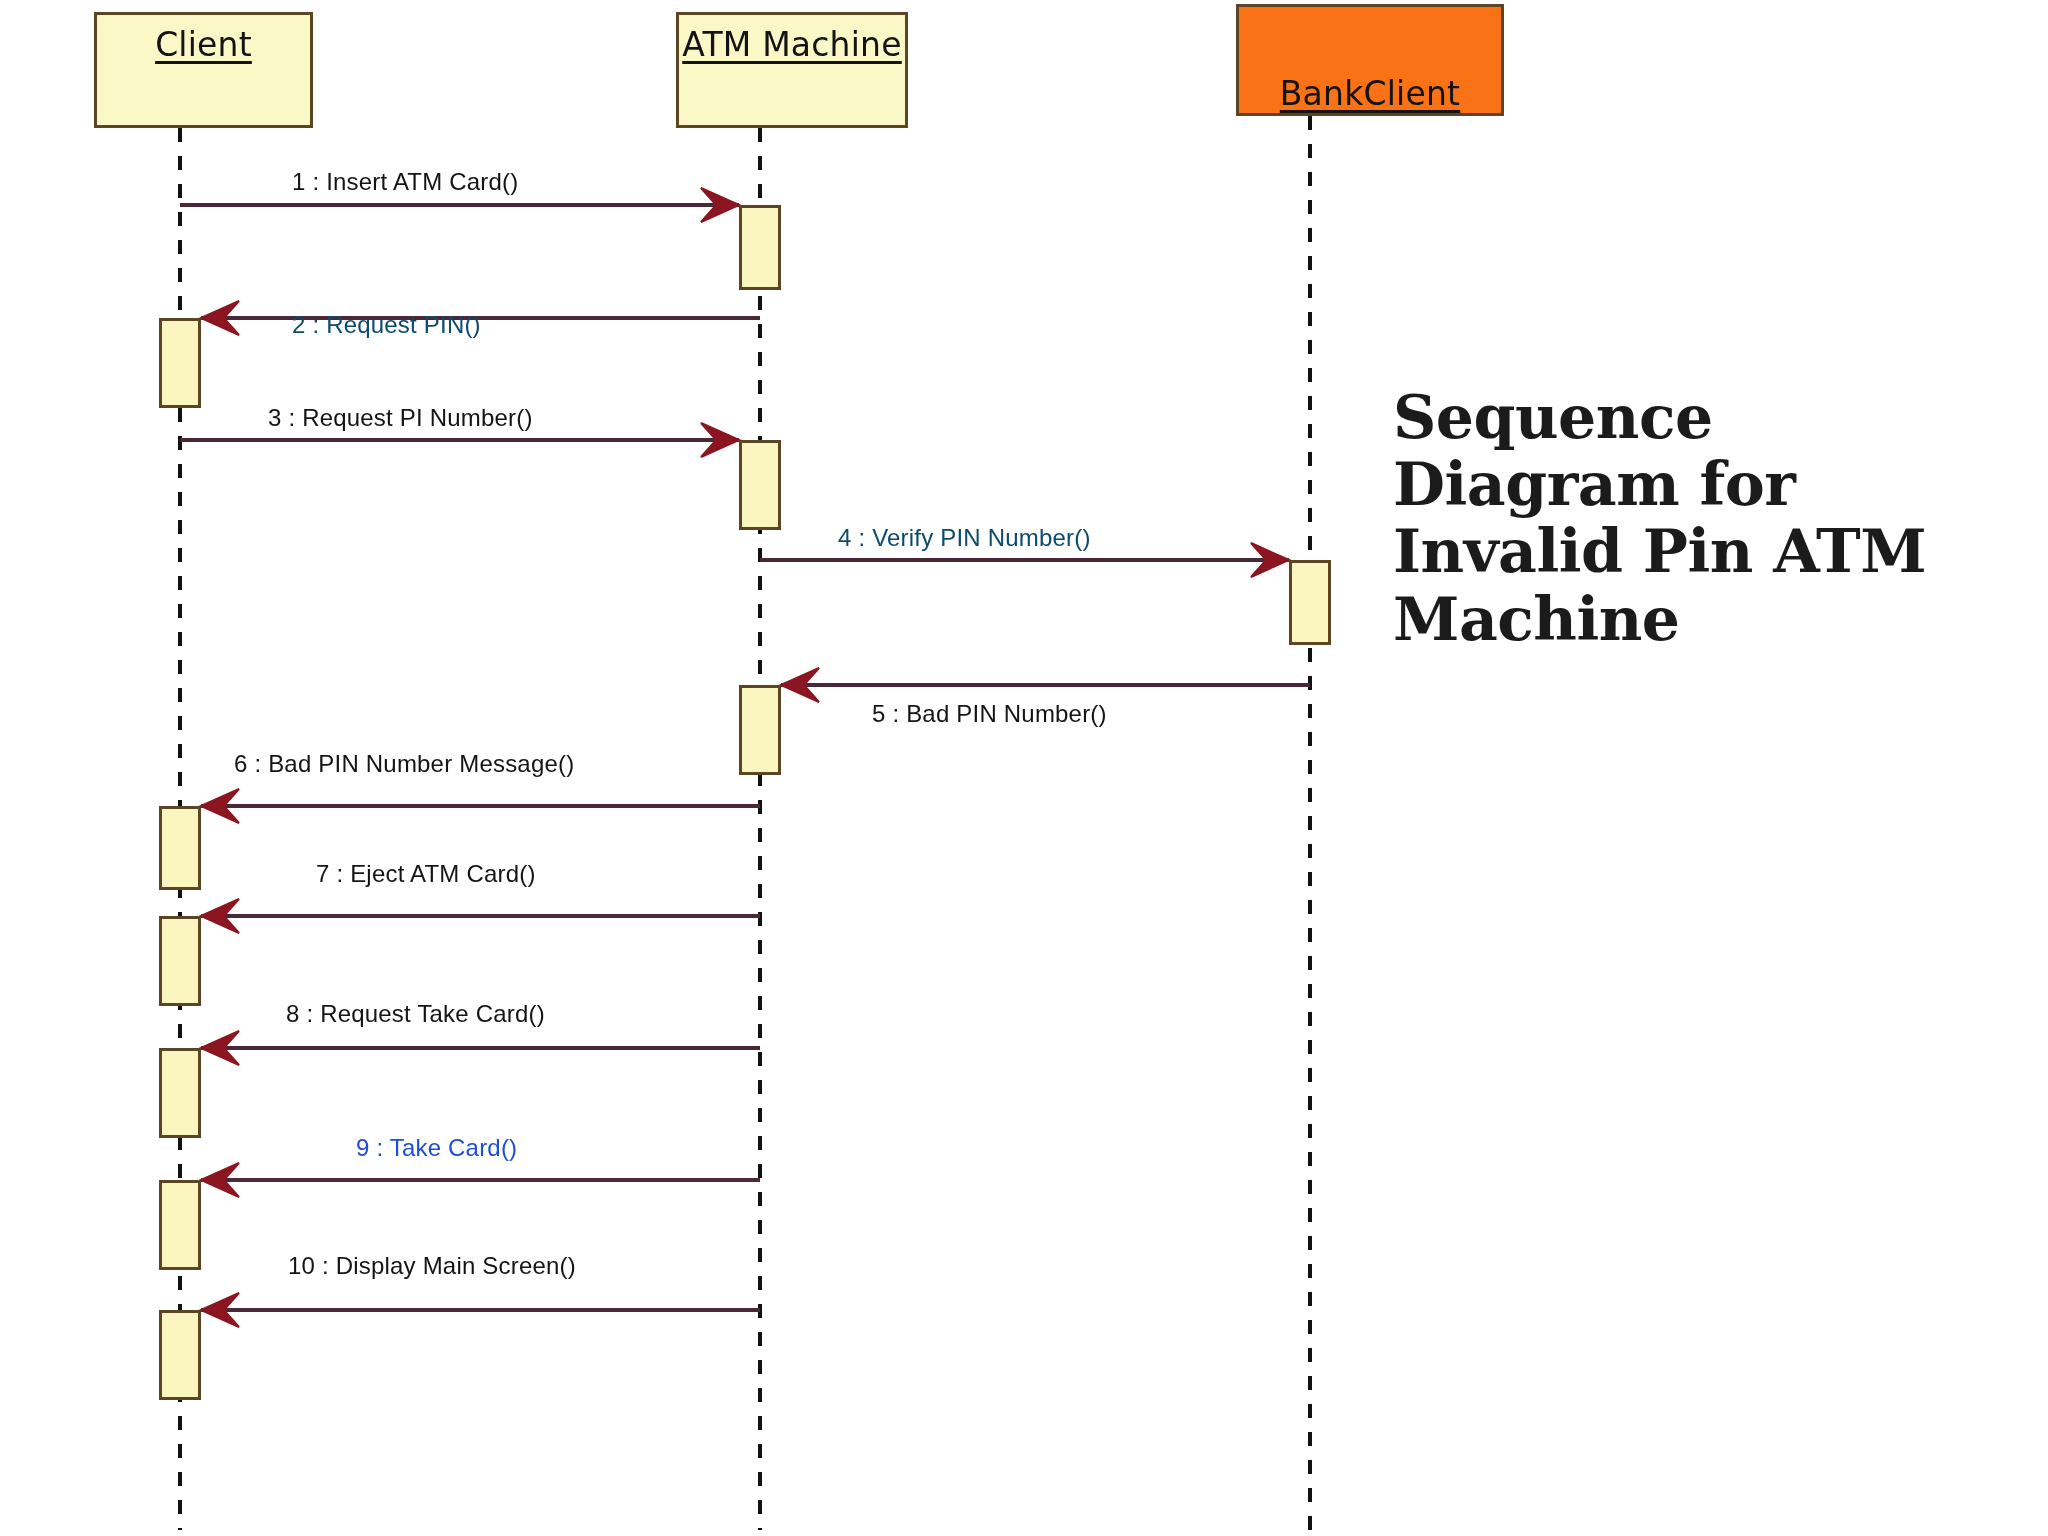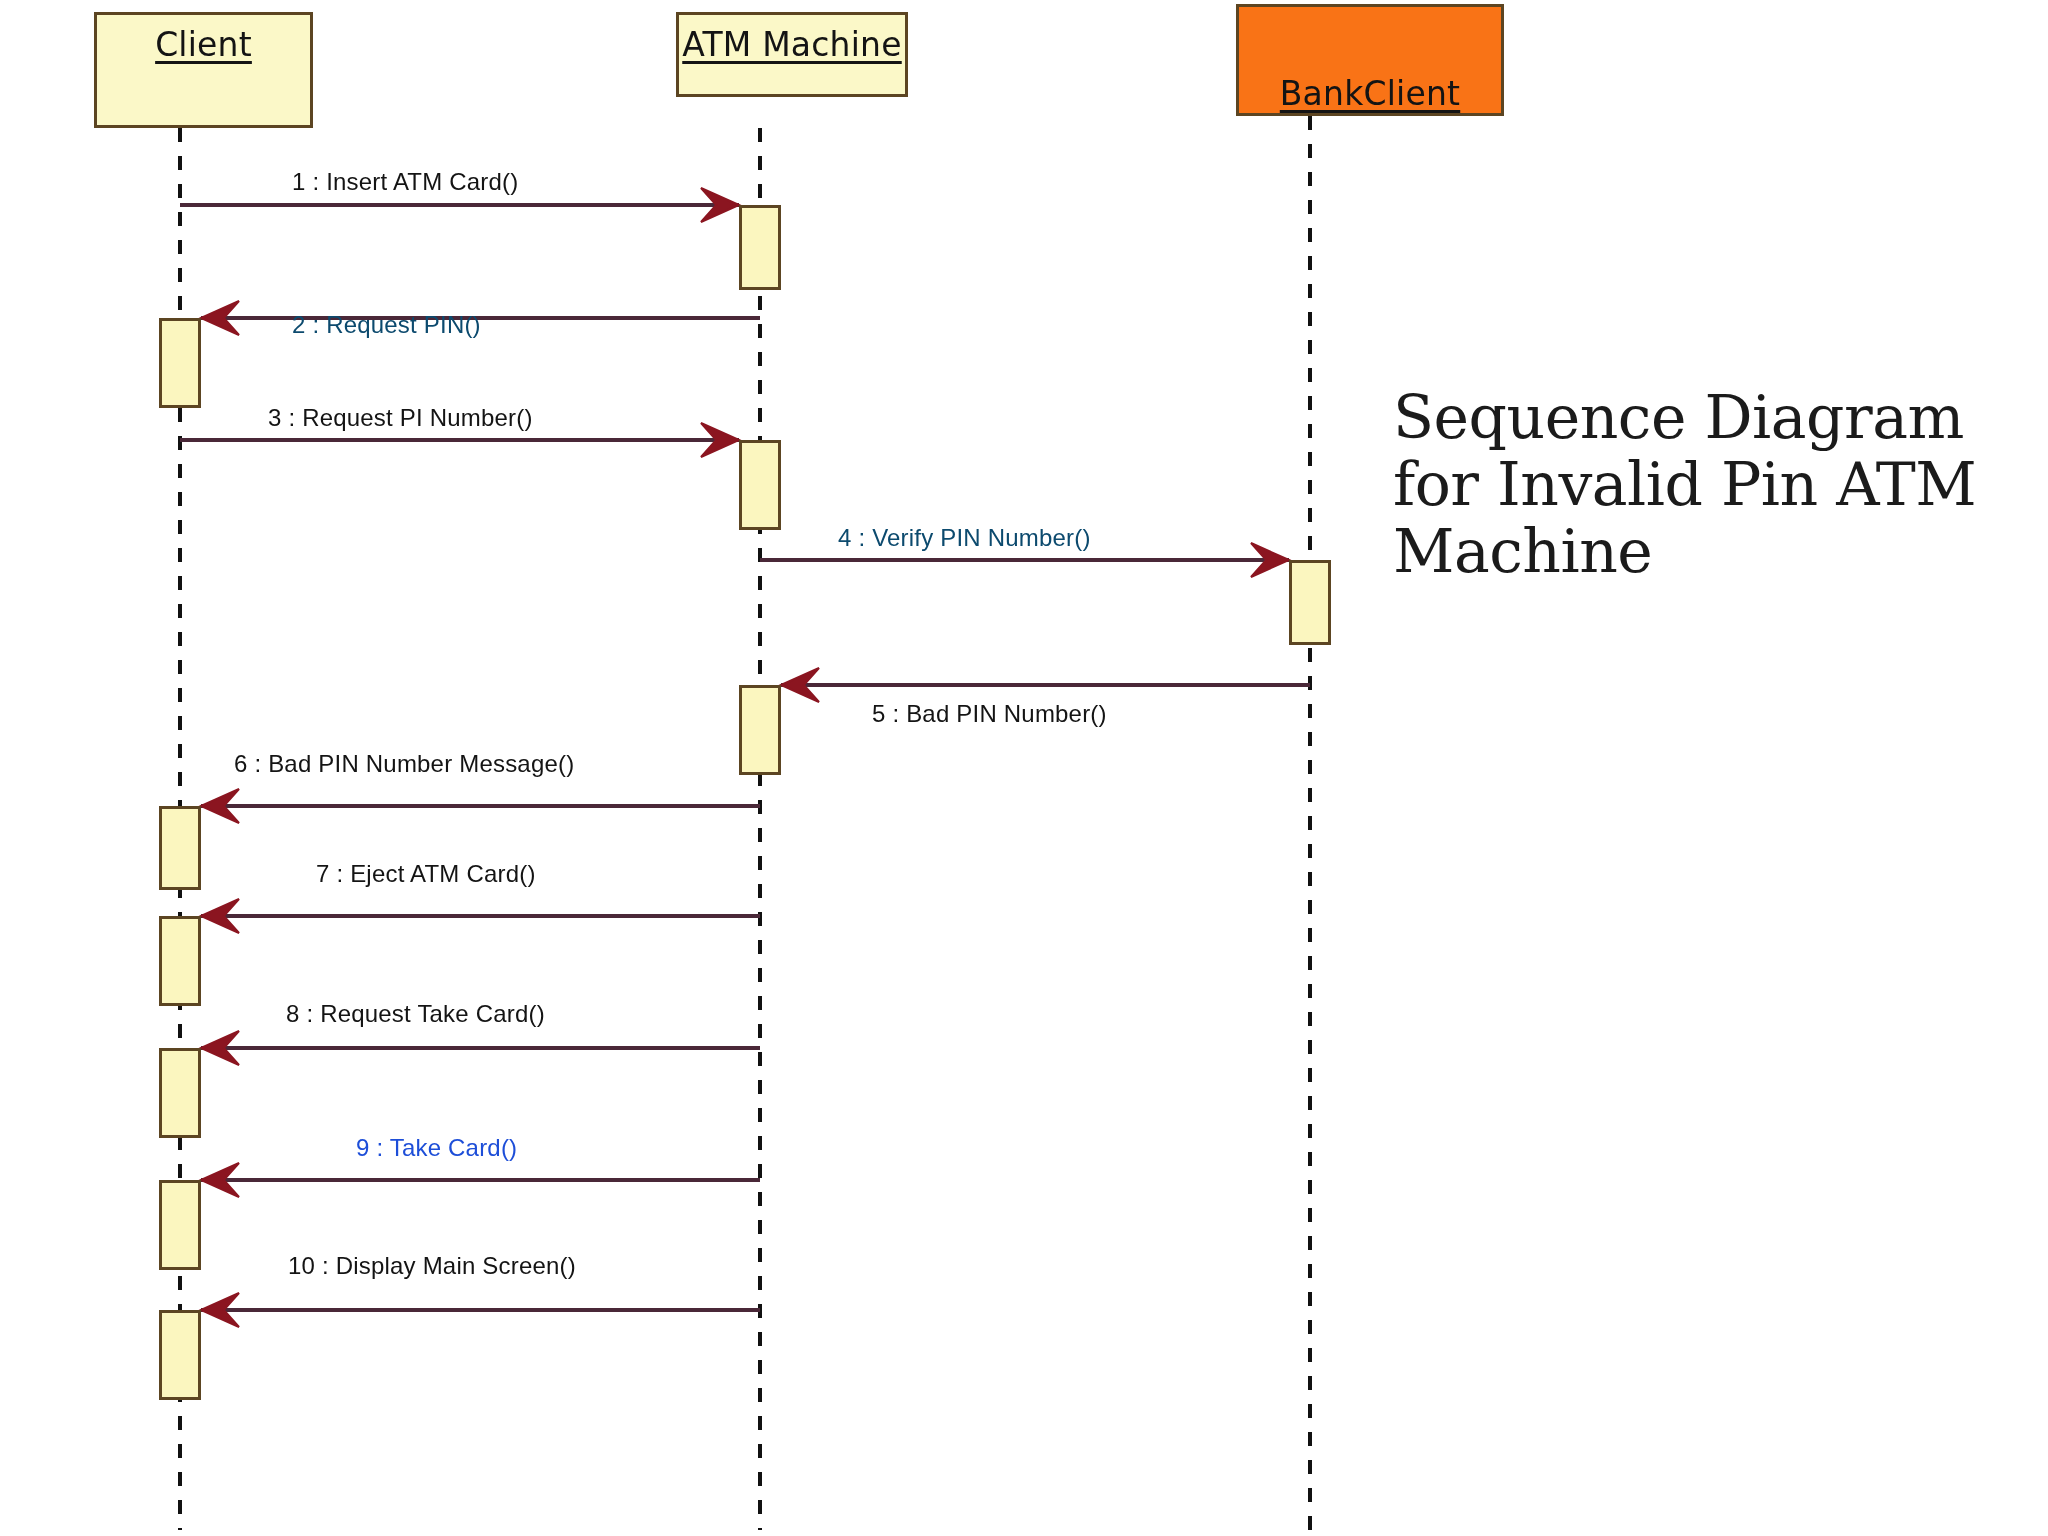--- a/index.html
+++ b/index.html
@@ -52,21 +52,21 @@
     font-family:Liberation Sans, sans-serif;
     letter-spacing:.2px;
   }
 
   
   #title{
     position:absolute;
     left:1393px; top:384px;
     width:620px;
     font-family:"DejaVu Serif", serif;
-    font-weight:normal;
+    font-weight:bold;
     font-size:60px;
     line-height:1.12;
     color:#1b1b1b;
     letter-spacing:-0.5px;
   }
 </style>
 </head>
 <body>
 
 <div id="stage">
@@ -114,21 +114,21 @@
       <g>
         <line x1="760" y1="1310" x2="201" y2="1310" stroke="#4a2838" stroke-width="4"></line>
         <polygon points="201,1310 239,1293 223.8,1310 239,1327" fill="#8b1520" stroke="#8b1520" stroke-width="2" stroke-linejoin="miter"></polygon>
       </g>
     </svg>
 
   <div id="boxes">
       <div class="lifebox" style="left: 66px; top: 12px; width: 219px; height: 116px; background: rgb(251, 248, 200); border-color: rgb(92, 69, 34);">
         <span class="nm">Client</span>
       </div>
-      <div class="lifebox" style="left: 648px; top: 12px; width: 232px; height: 85px; background: rgb(251, 248, 200); border-color: rgb(92, 69, 34);">
+      <div class="lifebox" style="left: 648px; top: 12px; width: 232px; height: 116px; background: rgb(251, 248, 200); border-color: rgb(92, 69, 34);">
         <span class="nm">ATM Machine</span>
       </div>
       <div class="lifebox" style="left: 1208px; top: 4px; width: 268px; height: 112px; background: #f97316; border-color: rgb(92, 69, 34); align-items: flex-end;">
         <span class="nm">BankClient</span>
       </div>
     </div>
 
   <div id="acts">
       <div class="act" style="left: 739px; top: 205px; width: 42px; height: 85px; background: rgb(251, 246, 191); border-color: rgb(92, 69, 34);"></div>
       <div class="act" style="left: 159px; top: 318px; width: 42px; height: 90px; background: rgb(251, 246, 191); border-color: rgb(92, 69, 34);"></div>

